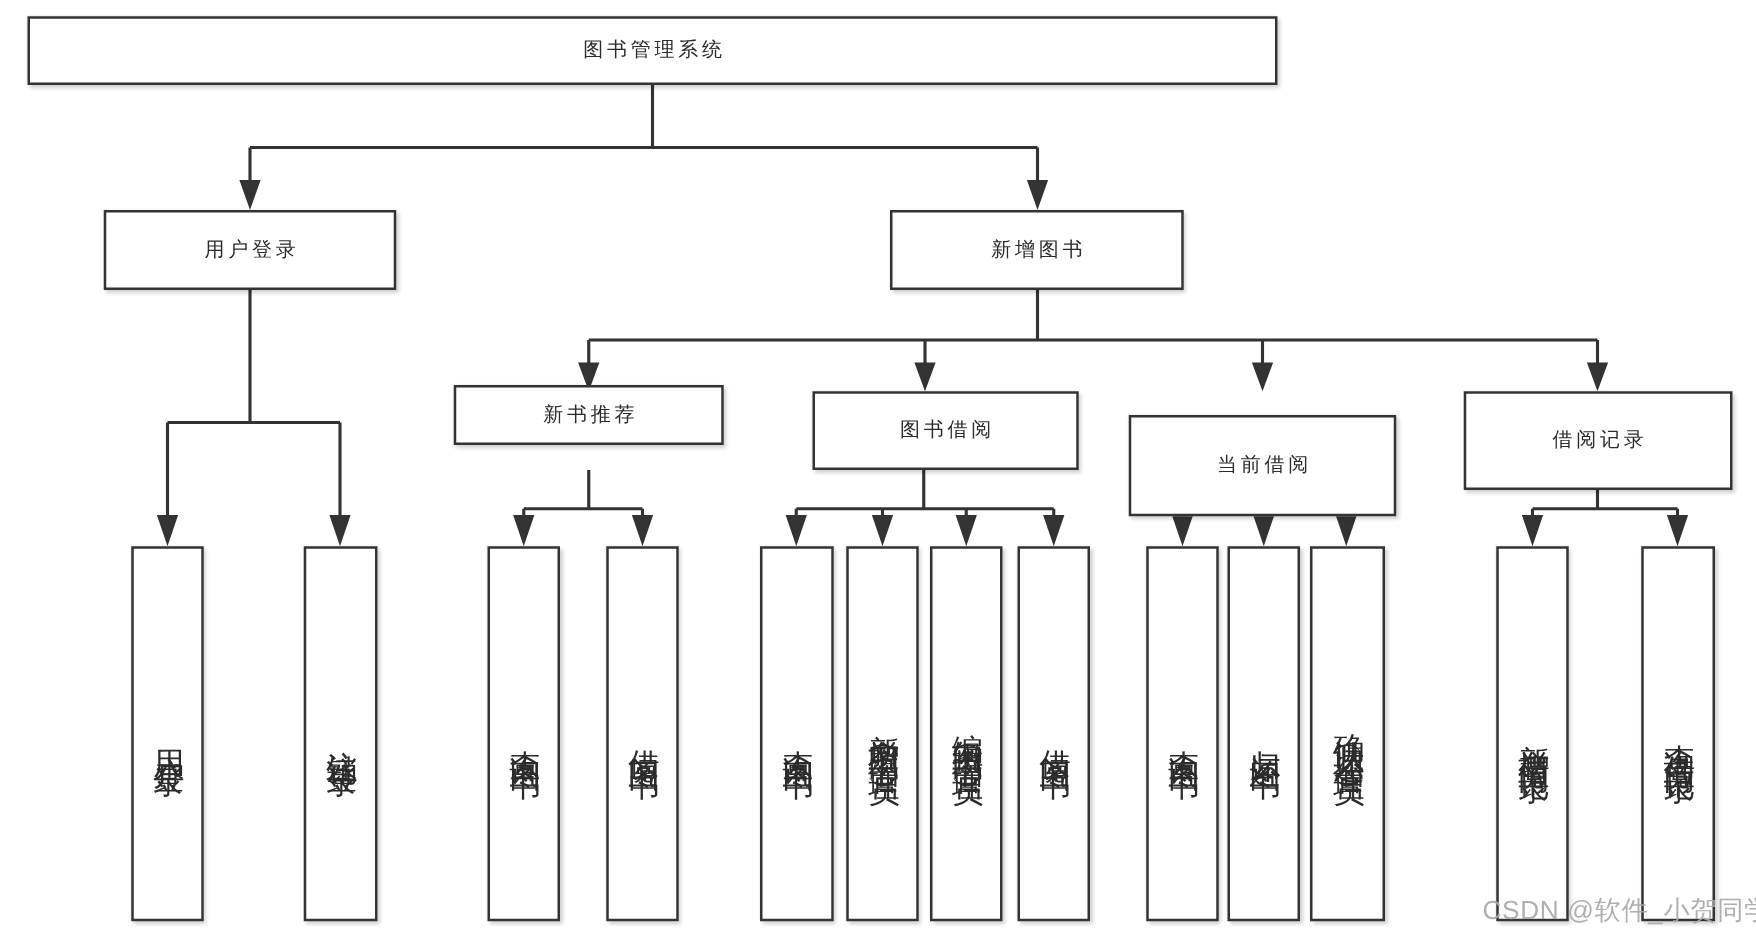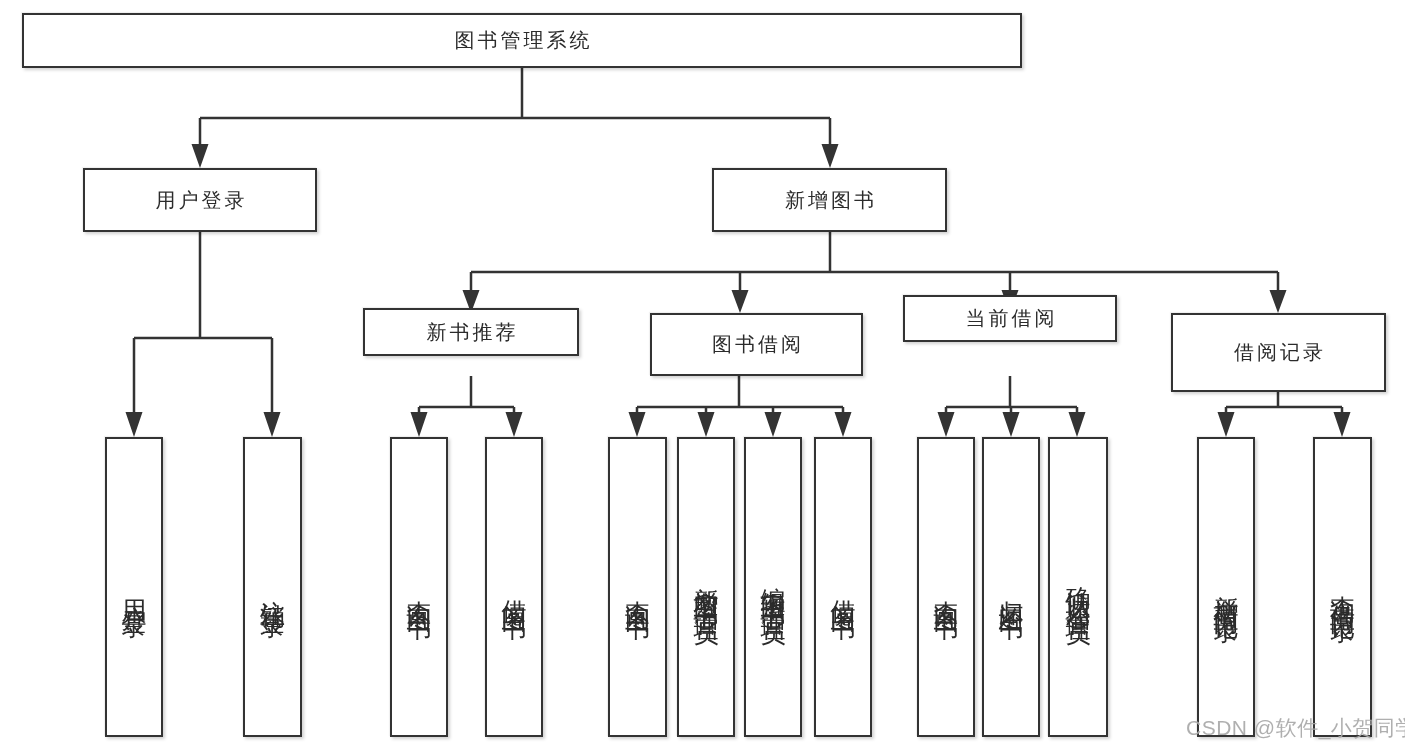--- a/index.html
+++ b/index.html
@@ -25,21 +25,21 @@
     display: flex;
     align-items: center;
     justify-content: center;
     box-shadow: 2px 2px 3px rgba(0,0,0,0.18), -1px -1px 1px rgba(0,0,0,0.05);
   }
   .node .lbl {
     color: #2b2b2b;
     white-space: nowrap;
   }
   .h .lbl {
-    font-size: 20px;
+    font-size: 16px;
     letter-spacing: 3px;
     text-indent: 3px;
   }
   .v .lbl {
     writing-mode: vertical-rl;
     text-orientation: mixed;
     font-size: 25px;
     letter-spacing: 5px;
     padding-top: 5px;
     line-height: 1;
@@ -102,21 +102,21 @@
   <div class="node h" style="left:712px;top:168px;width:235px;height:64px">
     <span class="lbl">新增图书</span>
   </div>
 
   <div class="node h" style="left:363px;top:308px;width:216px;height:48px">
     <span class="lbl">新书推荐</span>
   </div>
   <div class="node h" style="left:650px;top:313px;width:213px;height:63px">
     <span class="lbl">图书借阅</span>
   </div>
-  <div class="node h" style="left:903px;top:295px;width:214px;height:47px">
+  <div class="node h" style="left:903px;top:332px;width:214px;height:81px">
     <span class="lbl">当前借阅</span>
   </div>
   <div class="node h" style="left:1171px;top:313px;width:215px;height:79px">
     <span class="lbl">借阅记录</span>
   </div>
 
   <div class="node v" style="left:105px;top:437px;width:58px;height:300px">
     <span class="lbl">用户登录</span>
   </div>
   <div class="node v" style="left:243px;top:437px;width:59px;height:300px">

